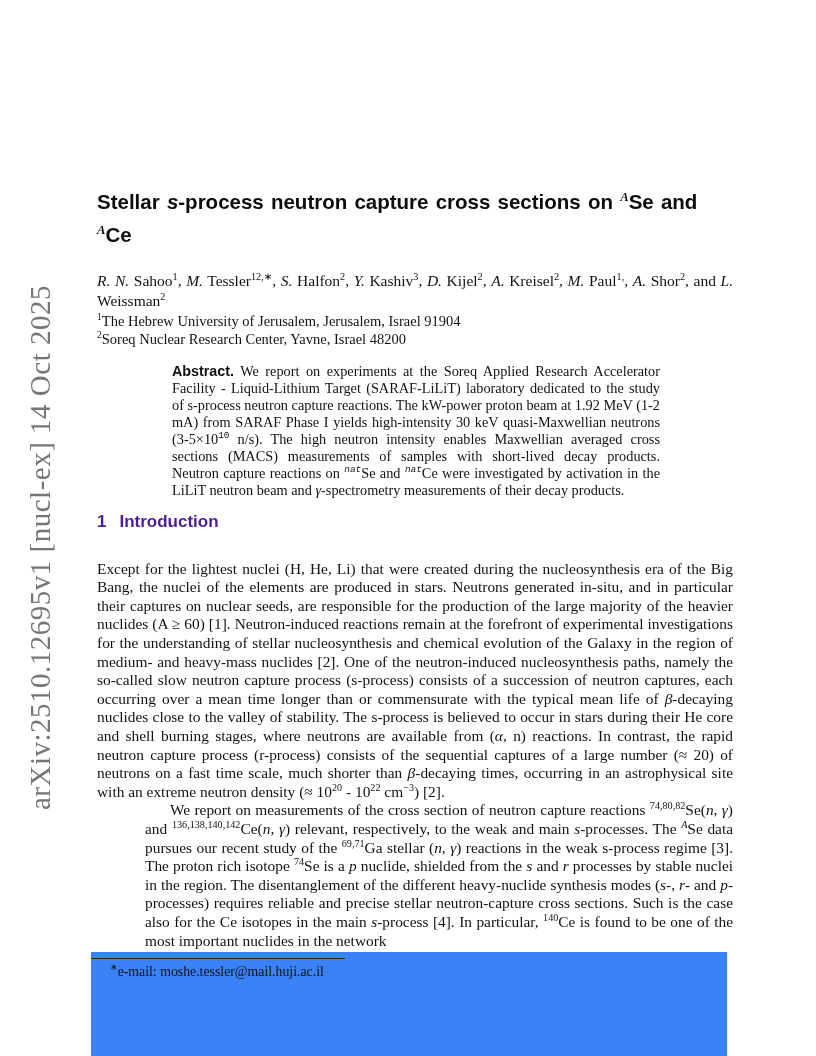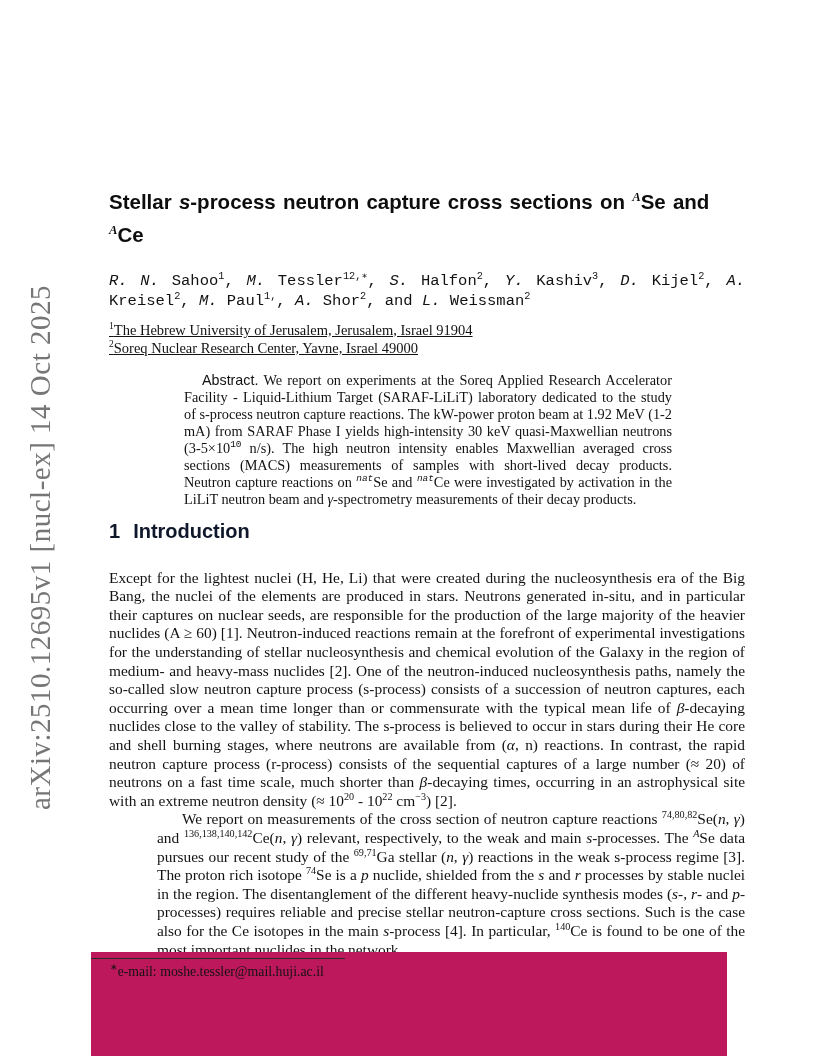--- a/index.html
+++ b/index.html
@@ -19,21 +19,21 @@
     transform:rotate(-90deg);
     transform-origin:0 0;
     white-space:nowrap;
     font-family:"Liberation Serif", serif;
     font-size:29px;
     letter-spacing:0.5px;
     color:#767676;
   }
   .content{
     position:absolute;
-    left:109px;top:0;
+    left:97px;top:0;
     width:636px;
   }
   .paper-title{
     margin-top:183px;
     font-family:"Liberation Sans", sans-serif;
     font-weight:bold;
     font-size:20.5px;
     line-height:29px;
     word-spacing:1.5px;
     color:#0d0d0d;
@@ -43,67 +43,64 @@
     font-family:"Liberation Serif", serif;
     font-style:italic;
     font-weight:600;
     font-size:62%;
   }
   .authors{
     margin-top:22px;
     font-size:15.5px;
     line-height:20px;
     text-align:justify;
-    font-family:Liberation Mono, monospace;
   }
   .authors sup{font-size:66%;line-height:0;}
   .affiliations{
-    margin-top:10px;
+    margin-top:1px;
     font-size:14.5px;
     line-height:18px;
-    text-decoration:underline;
   }
   .affiliations sup{font-size:66%;line-height:0;}
   .abstract{
     margin-top:15px;
     margin-left:75px;
     margin-right:73px;
     font-size:14.3px;
     line-height:17px;
     text-align:justify;
   }
   .abstract-label{
     font-family:"Liberation Sans", sans-serif;
-    font-weight:normal;
-    margin-left:18px;
+    font-weight:bold;
   }
   .abstract sup{font-size:66%;line-height:0;font-family:Liberation Mono, monospace;}
   .section-heading{
     margin-top:13px;
     font-family:"Liberation Sans", sans-serif;
     font-weight:bold;
-    font-size:20px;
+    font-size:17px;
     line-height:20px;
-    color:#0f172a;
+    color:#4c1d95;
   }
   .section-number{margin-right:13px;}
   .para{
     font-size:15.4px;
     line-height:18.6px;
     text-align:justify;
   }
   .para sup{font-size:66%;line-height:0;}
   .para-first{margin-top:28px;}
   .para-indent{text-indent:25px;margin-left:48px;}
   .footnote{
     position:absolute;
     left:91px;top:952px;
     width:636px;
     height:104px;
-    background:#be185d;
+    background:#3b82f6;
     padding-top:6px;
     box-sizing:border-box;
   }
   .footnote-rule{
     width:254px;height:0;
     border-top:1px solid #2a2a2a;
     margin-bottom:4px;
   }
   .footnote-text{
     font-size:13.8px;
@@ -120,21 +117,21 @@
   <div class="arxiv-watermark">arXiv:2510.12695v1 [nucl-ex] 14 Oct 2025</div>
 
   <div class="content">
 
     <h1 class="paper-title">Stellar <i>s</i>-process neutron capture cross sections on <sup>A</sup>Se and <sup>A</sup>Ce</h1>
 
     <div class="authors"><i>R. N.</i> Sahoo<sup>1</sup>, <i>M.</i> Tessler<sup>12,∗</sup>, <i>S.</i> Halfon<sup>2</sup>, <i>Y.</i> Kashiv<sup>3</sup>, <i>D.</i> Kijel<sup>2</sup>, <i>A.</i> Kreisel<sup>2</sup>, <i>M.</i> Paul<sup>1,</sup>, <i>A.</i> Shor<sup>2</sup>, and <i>L.</i> Weissman<sup>2</sup></div>
 
     <div class="affiliations">
       <div><sup>1</sup><span>The Hebrew University of Jerusalem, Jerusalem, Israel 91904</span></div>
-      <div><sup>2</sup><span>Soreq Nuclear Research Center, Yavne, Israel 49000</span></div>
+      <div><sup>2</sup><span>Soreq Nuclear Research Center, Yavne, Israel 48200</span></div>
     </div>
 
     <div class="abstract"><span class="abstract-label">Abstract.</span><span> We report on experiments at the Soreq Applied Research Accelerator Facility - Liquid-Lithium Target (SARAF-LiLiT) laboratory dedicated to the study of s-process neutron capture reactions. The kW-power proton beam at 1.92 MeV (1-2 mA) from SARAF Phase I yields high-intensity 30 keV quasi-Maxwellian neutrons (3-5×10<sup>10</sup> n/s). The high neutron intensity enables Maxwellian averaged cross sections (MACS) measurements of samples with short-lived decay products. Neutron capture reactions on <sup><i>nat</i></sup>Se and <sup><i>nat</i></sup>Ce were investigated by activation in the LiLiT neutron beam and <i>γ</i>-spectrometry measurements of their decay products.</span></div>
 
     <h2 class="section-heading"><span class="section-number">1</span><span>Introduction</span></h2>
 
     <div class="para para-first">Except for the lightest nuclei (H, He, Li) that were created during the nucleosynthesis era of the Big Bang, the nuclei of the elements are produced in stars. Neutrons generated in-situ, and in particular their captures on nuclear seeds, are responsible for the production of the large majority of the heavier nuclides (A ≥ 60) [1]. Neutron-induced reactions remain at the forefront of experimental investigations for the understanding of stellar nucleosynthesis and chemical evolution of the Galaxy in the region of medium- and heavy-mass nuclides [2]. One of the neutron-induced nucleosynthesis paths, namely the so-called slow neutron capture process (s-process) consists of a succession of neutron captures, each occurring over a mean time longer than or commensurate with the typical mean life of <i>β</i>-decaying nuclides close to the valley of stability. The s-process is believed to occur in stars during their He core and shell burning stages, where neutrons are available from (<i>α</i>, n) reactions. In contrast, the rapid neutron capture process (r-process) consists of the sequential captures of a large number (≈ 20) of neutrons on a fast time scale, much shorter than <i>β</i>-decaying times, occurring in an astrophysical site with an extreme neutron density (≈ 10<sup>20</sup> - 10<sup>22</sup> cm<sup>−3</sup>) [2].</div>
 
     <div class="para para-indent">We report on measurements of the cross section of neutron capture reactions <sup>74,80,82</sup>Se(<i>n</i>, <i>γ</i>) and <sup>136,138,140,142</sup>Ce(<i>n</i>, <i>γ</i>) relevant, respectively, to the weak and main <i>s</i>-processes. The <sup><i>A</i></sup>Se data pursues our recent study of the <sup>69,71</sup>Ga stellar (<i>n</i>, <i>γ</i>) reactions in the weak s-process regime [3]. The proton rich isotope <sup>74</sup>Se is a <i>p</i> nuclide, shielded from the <i>s</i> and <i>r</i> processes by stable nuclei in the region. The disentanglement of the different heavy-nuclide synthesis modes (<i>s</i>-, <i>r</i>- and <i>p</i>-processes) requires reliable and precise stellar neutron-capture cross sections. Such is the case also for the Ce isotopes in the main <i>s</i>-process [4]. In particular, <sup>140</sup>Ce is found to be one of the most important nuclides in the network</div>
 

